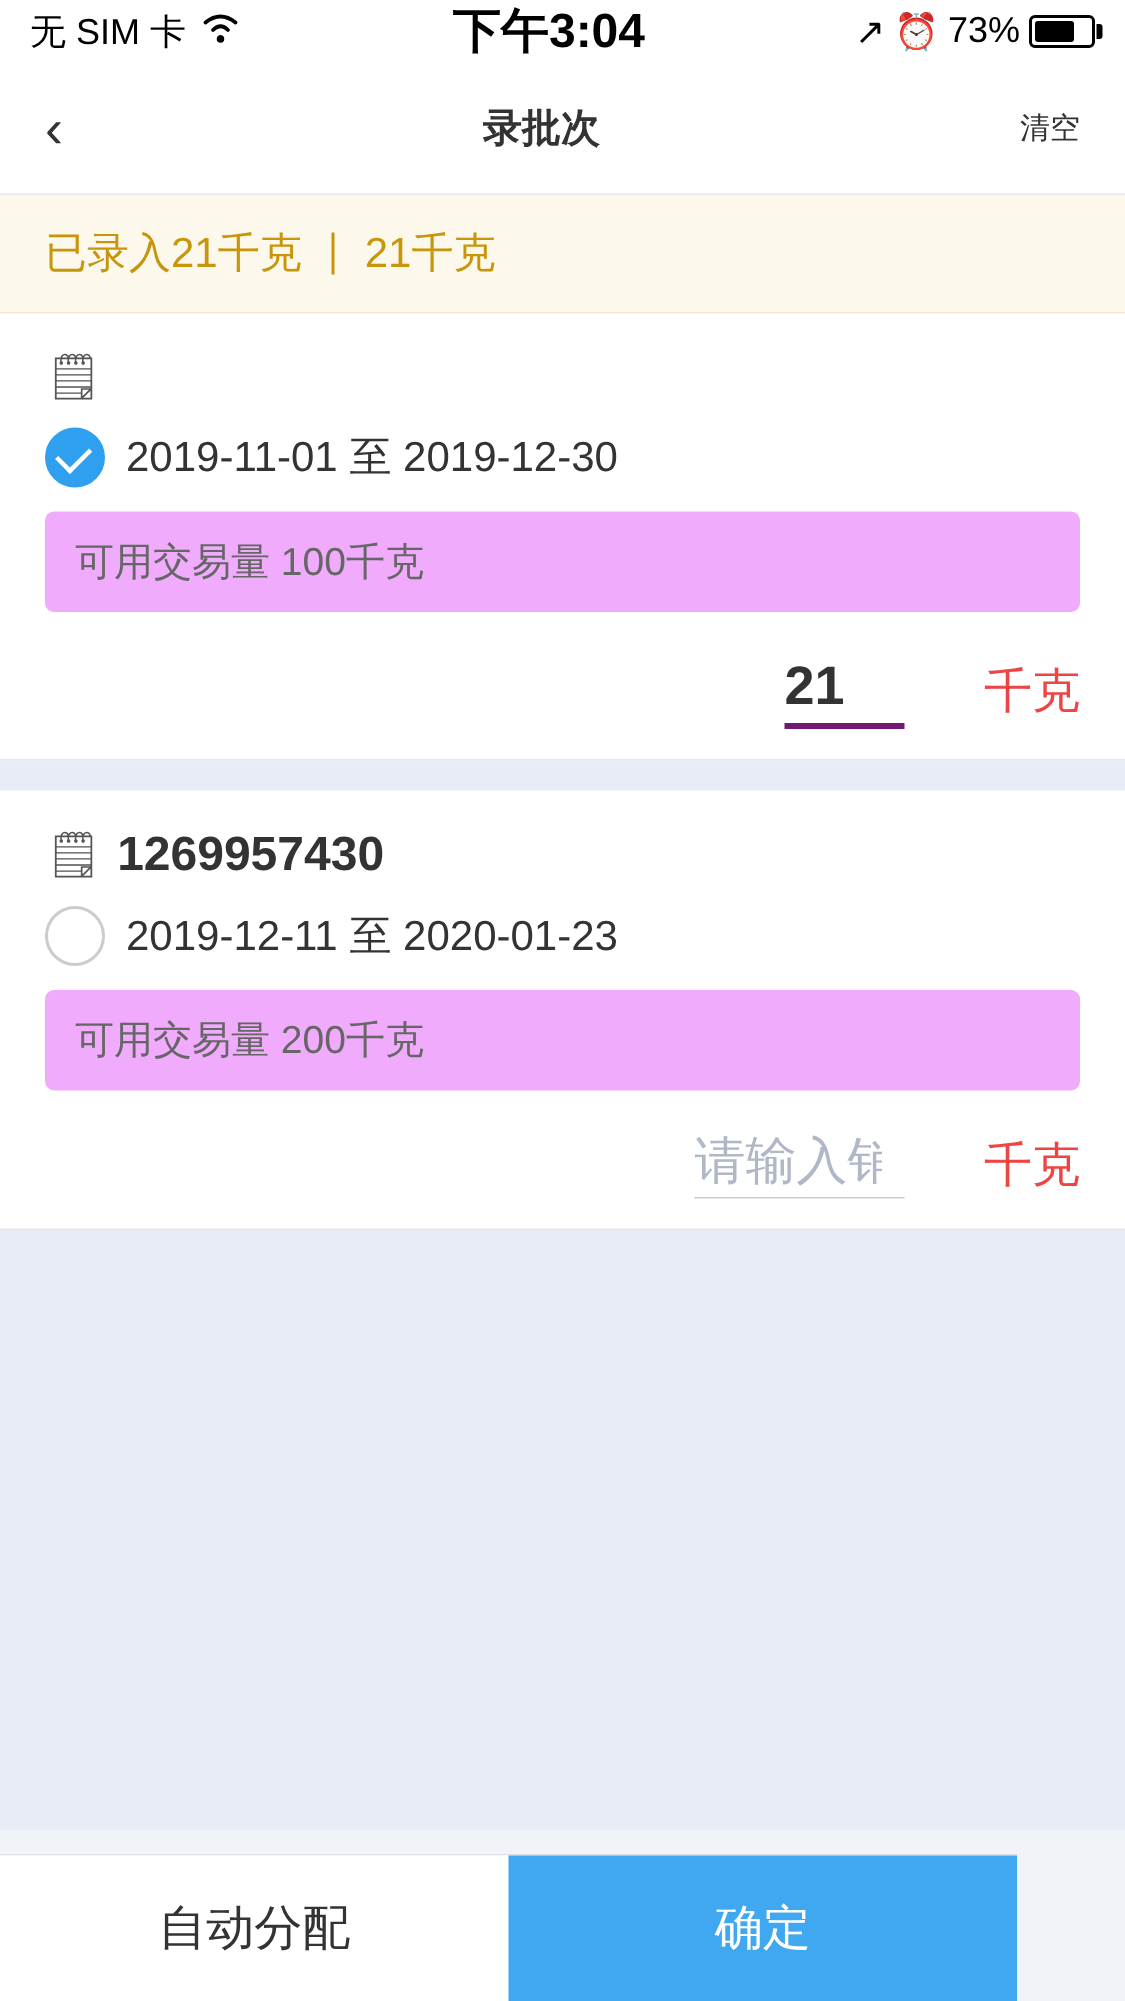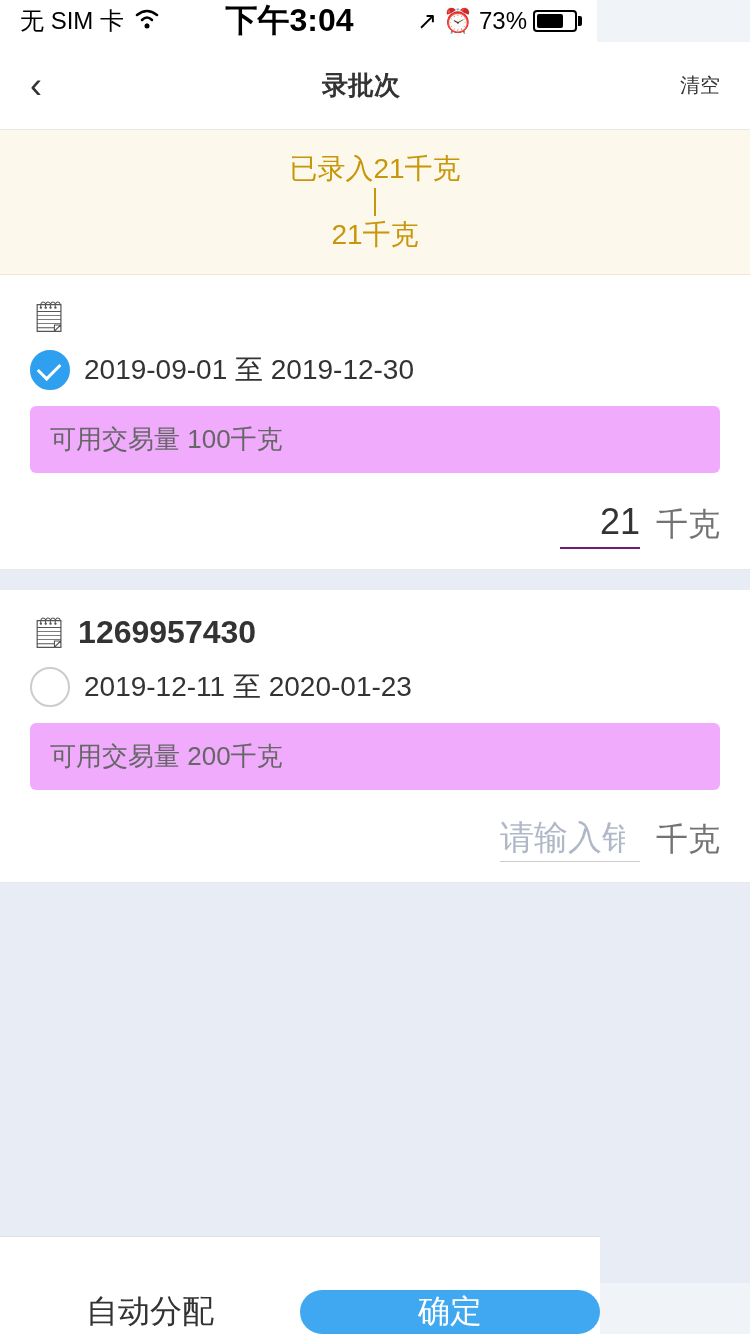--- a/index.html
+++ b/index.html
@@ -8,21 +8,21 @@
       width: 750px;
       min-height: 1334px;
       font-family: -apple-system, 'PingFang SC', 'Helvetica Neue', sans-serif;
       background: #f0f3f8;
       font-size: 28px;
       color: #333;
     }
 
     
     .status-bar {
-      width: 597px;
+      width: 750px;
       height: 42px;
       background: #fff;
       display: flex;
       align-items: center;
       justify-content: space-between;
       padding: 0 20px;
       font-size: 24px;
       color: #000;
     }
     .status-left { display: flex; align-items: center; gap: 8px; }
@@ -82,21 +82,20 @@
     }
 
     
     .summary-banner {
       background: #fdf8ec;
       padding: 20px 30px;
       display: flex;
       align-items: center;
       gap: 0;
       border-bottom: 1px solid #f0e8c8;
-      flex-direction: column;
     }
     .summary-text {
       font-size: 28px;
       color: #c8960a;
     }
     .summary-divider {
       width: 2px;
       height: 28px;
       background: #c8960a;
       margin: 0 20px;
@@ -181,29 +180,29 @@
       text-align: right;
       color: #333;
       width: 140px;
       outline: none;
       background: transparent;
       padding-bottom: 4px;
     }
     .quantity-value {
       font-size: 36px;
       color: #333;
-      font-weight: 400;
-      border-bottom: 2px solid #701a75;
+      font-weight: 700;
+      border-bottom: 4px solid #701a75;
       padding-bottom: 4px;
       min-width: 80px;
-      text-align: right;
     }
     .unit-label {
       font-size: 32px;
-      color: #737373;
+      color: #ef4444;
+      margin-left: 37px;
     }
 
     
     .section-separator {
       height: 20px;
       background: #e8ecf5;
     }
 
     
     .quantity-input::placeholder {
@@ -215,47 +214,45 @@
       background: #e8ecf5;
       flex: 1;
       min-height: 400px;
     }
 
     
     .bottom-bar {
       position: fixed;
       bottom: 0;
       left: 0;
-      width: 600px;
+      width: 678px;
       height: 98px;
       display: flex;
       background: #fff;
       border-top: 1px solid #e0e0e0;
-      align-items: flex-end;
     }
     .bottom-btn-left {
       flex: 1;
       display: flex;
       align-items: center;
       justify-content: center;
       font-size: 32px;
       color: #333;
       background: #fff;
       cursor: pointer;
     }
     .bottom-btn-right {
       flex: 1;
       display: flex;
       align-items: center;
       justify-content: center;
       font-size: 32px;
       color: #fff;
       background: #3fa8f0;
       cursor: pointer;
-      border-radius: 25px;
     }
 
     .page-content {
       padding-bottom: 98px;
       min-height: calc(1334px - 42px - 88px);
     }
   </style>
 </head>
 <body>
 
@@ -295,21 +292,21 @@
     <span class="summary-divider"></span>
     <span class="summary-text">21千克</span>
   </div>
 
   <div class="batch-card">
     <div class="batch-header">
       <span class="batch-icon">🗒</span>
     </div>
     <div class="batch-date-row">
       <div class="radio-circle checked"></div>
-      <span class="batch-date-text">2019-09-01 至 2019-12-30</span>
+      <span class="batch-date-text">2019-11-01 至 2019-12-30</span>
     </div>
     <div class="batch-available">可用交易量 100千克</div>
     <div class="input-row">
       <span class="quantity-value">21</span>
       <span class="unit-label">千克</span>
     </div>
   </div>
 
   <div class="section-separator"></div>
 

